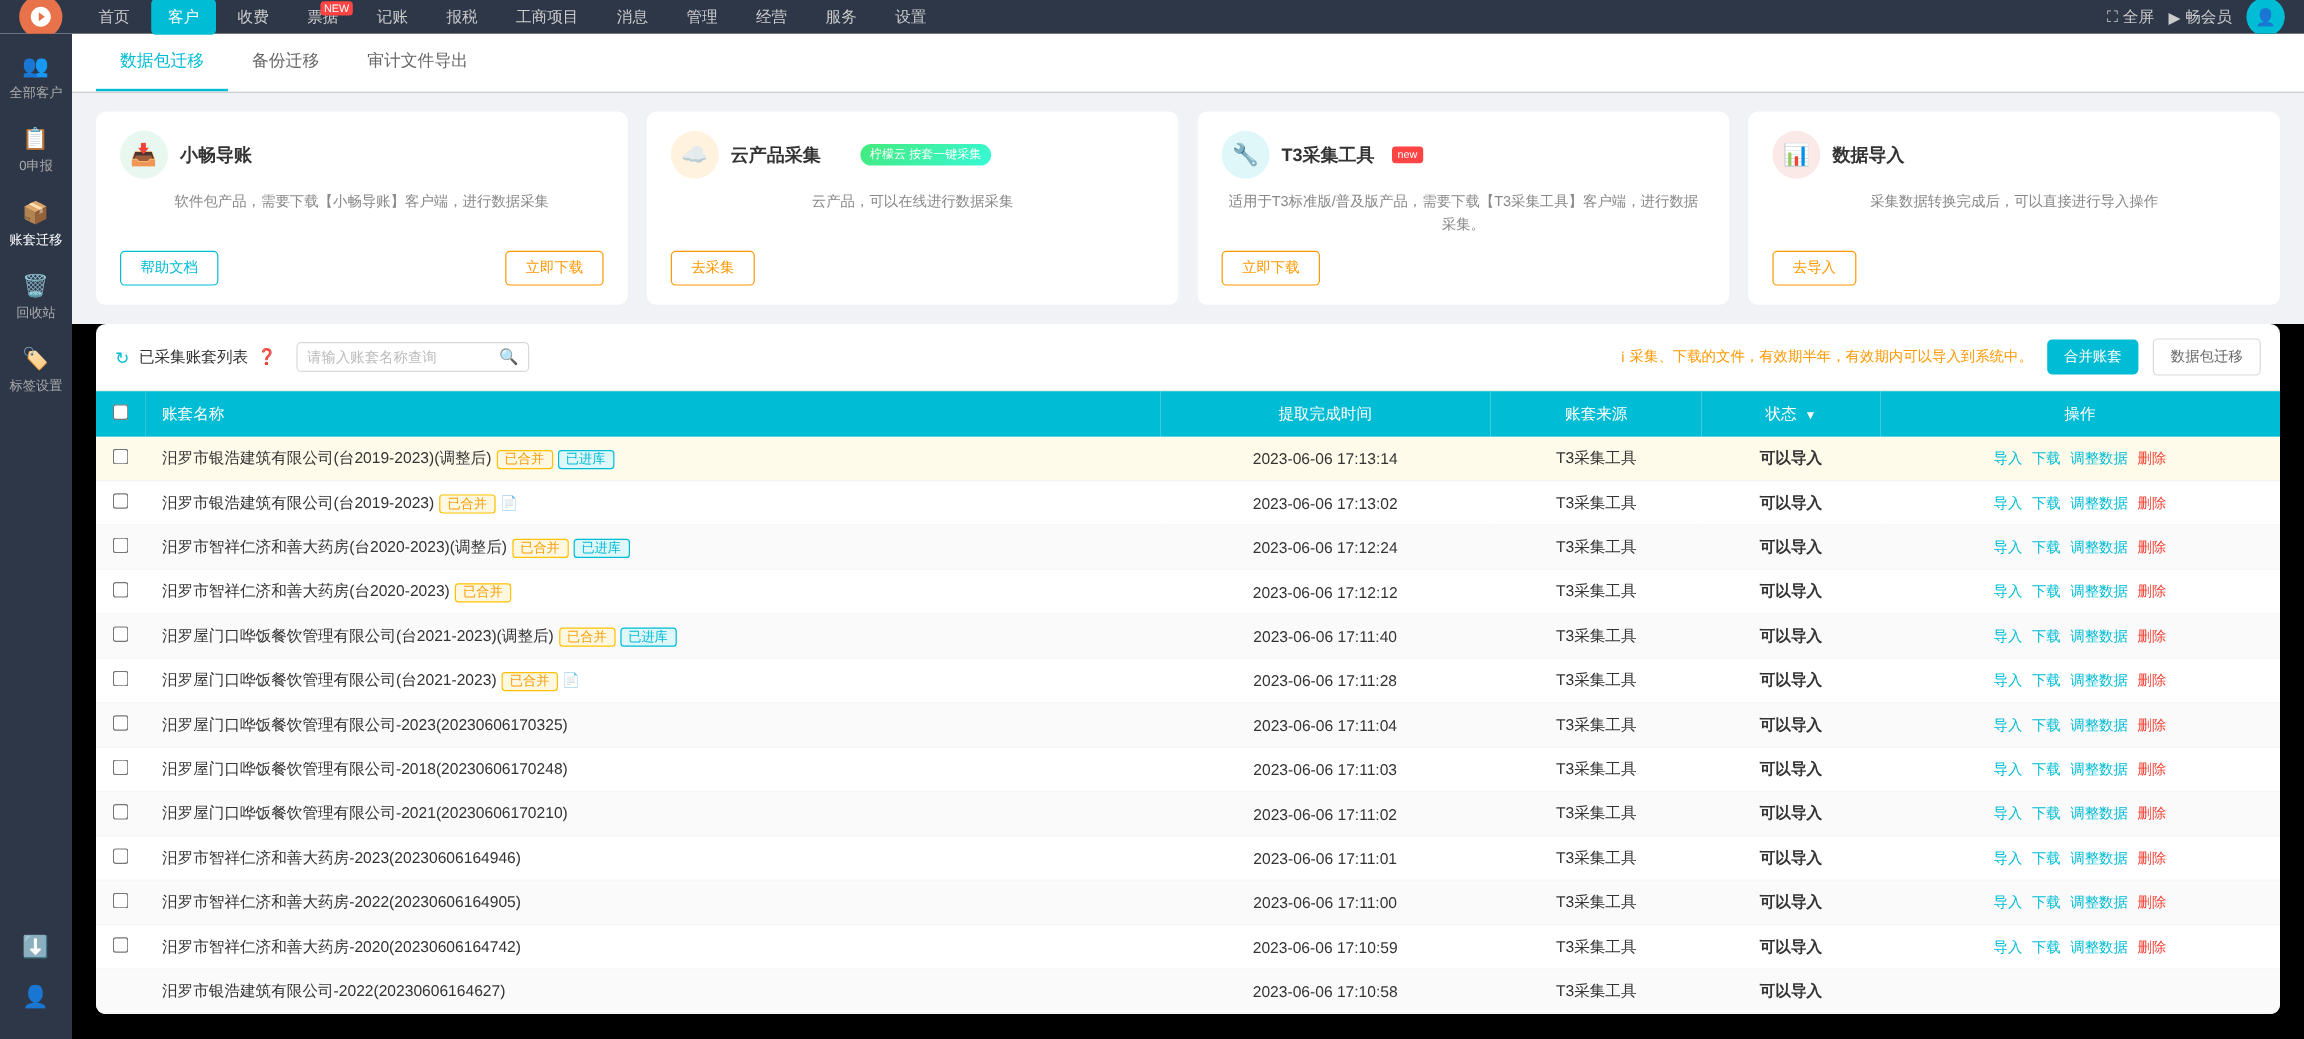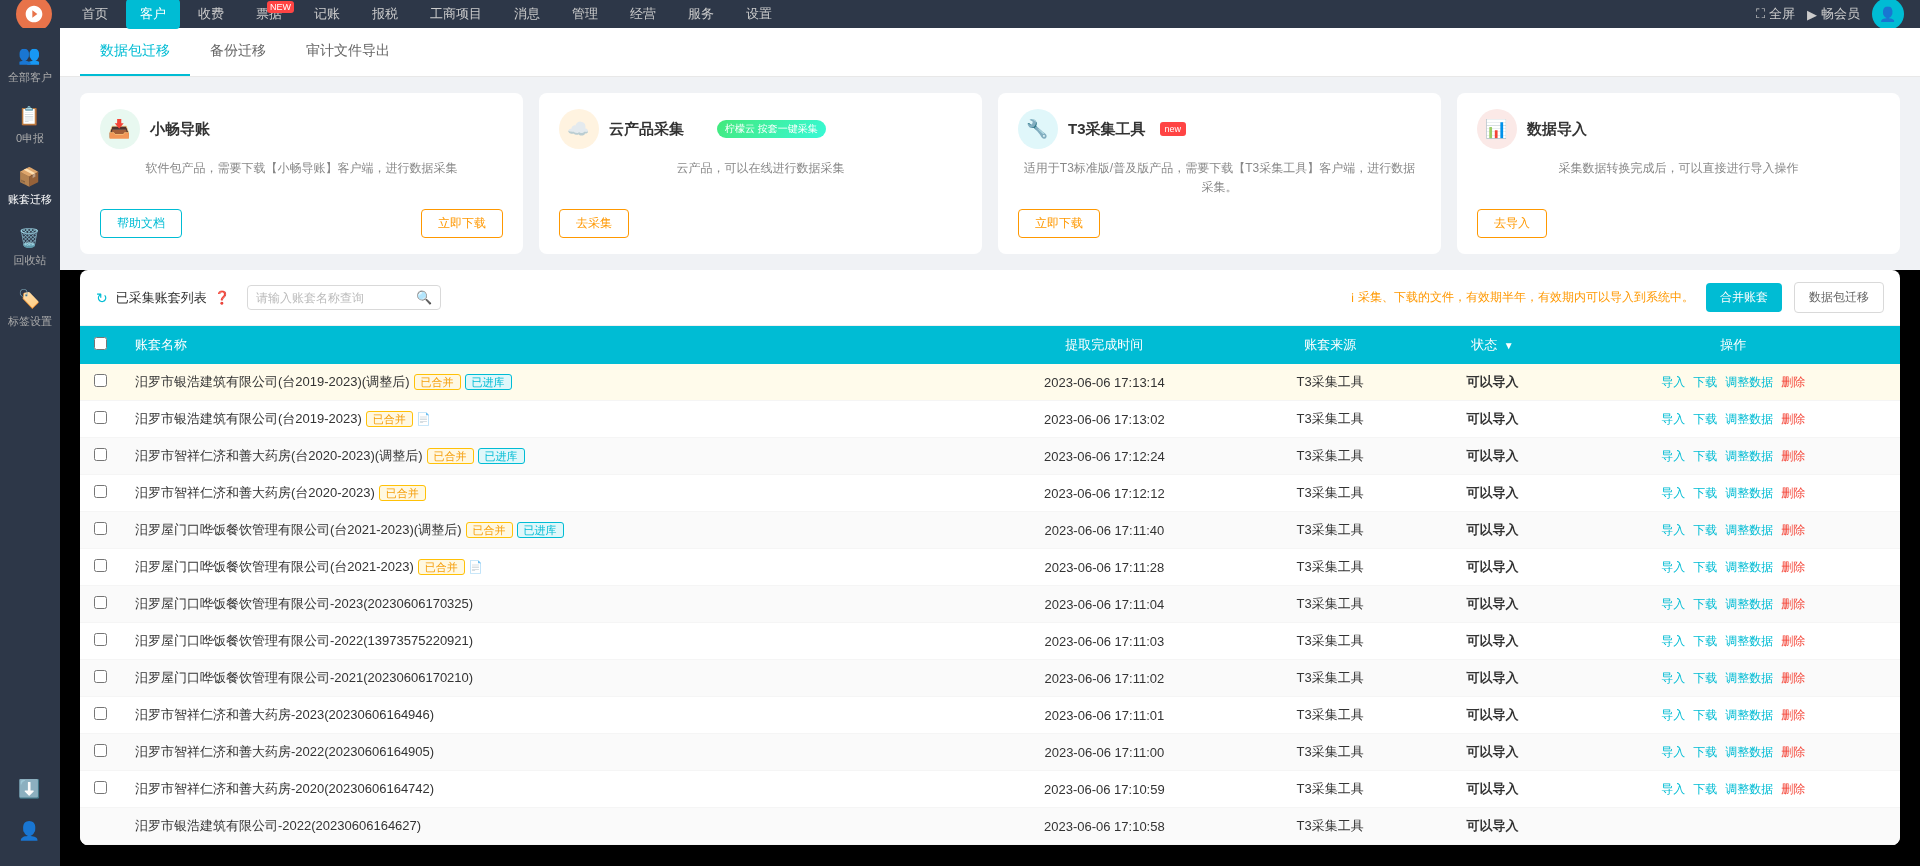--- a/index.html
+++ b/index.html
@@ -305,21 +305,21 @@
             <tr>
               <td class="checkbox-cell"><input type="checkbox" style=""></td>
               <td class="left">汨罗屋门口哗饭餐饮管理有限公司-2023(20230606170325)</td>
               <td>2023-06-06 17:11:04</td>
               <td>T3采集工具</td>
               <td class="status-can-import">可以导入</td>
               <td><span class="action-link">导入</span><span class="action-link">下载</span><span class="action-link">调整数据</span><span class="action-link red">删除</span></td>
             </tr>
             <tr>
               <td class="checkbox-cell"><input type="checkbox" style=""></td>
-              <td class="left">汨罗屋门口哗饭餐饮管理有限公司-2022(13973575220921)</td>
+              <td class="left">汨罗屋门口哗饭餐饮管理有限公司-2018(20230606170248)</td>
               <td>2023-06-06 17:11:03</td>
               <td>T3采集工具</td>
               <td class="status-can-import">可以导入</td>
               <td><span class="action-link">导入</span><span class="action-link">下载</span><span class="action-link">调整数据</span><span class="action-link red">删除</span></td>
             </tr>
             <tr>
               <td class="checkbox-cell"><input type="checkbox" style=""></td>
               <td class="left">汨罗屋门口哗饭餐饮管理有限公司-2021(20230606170210)</td>
               <td>2023-06-06 17:11:02</td>
               <td>T3采集工具</td>

